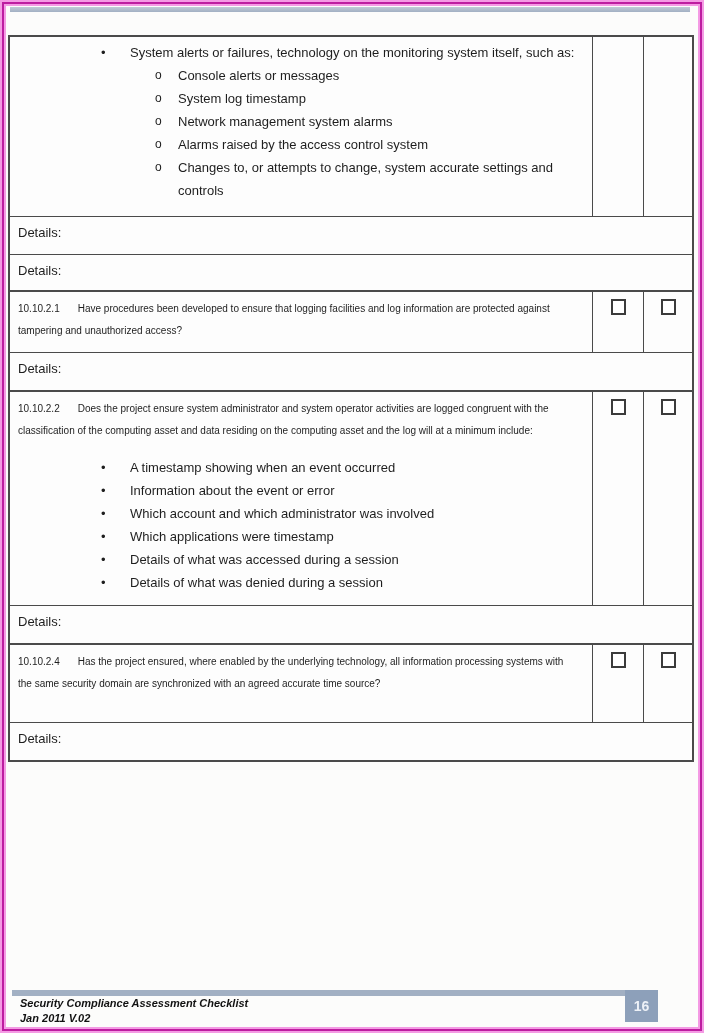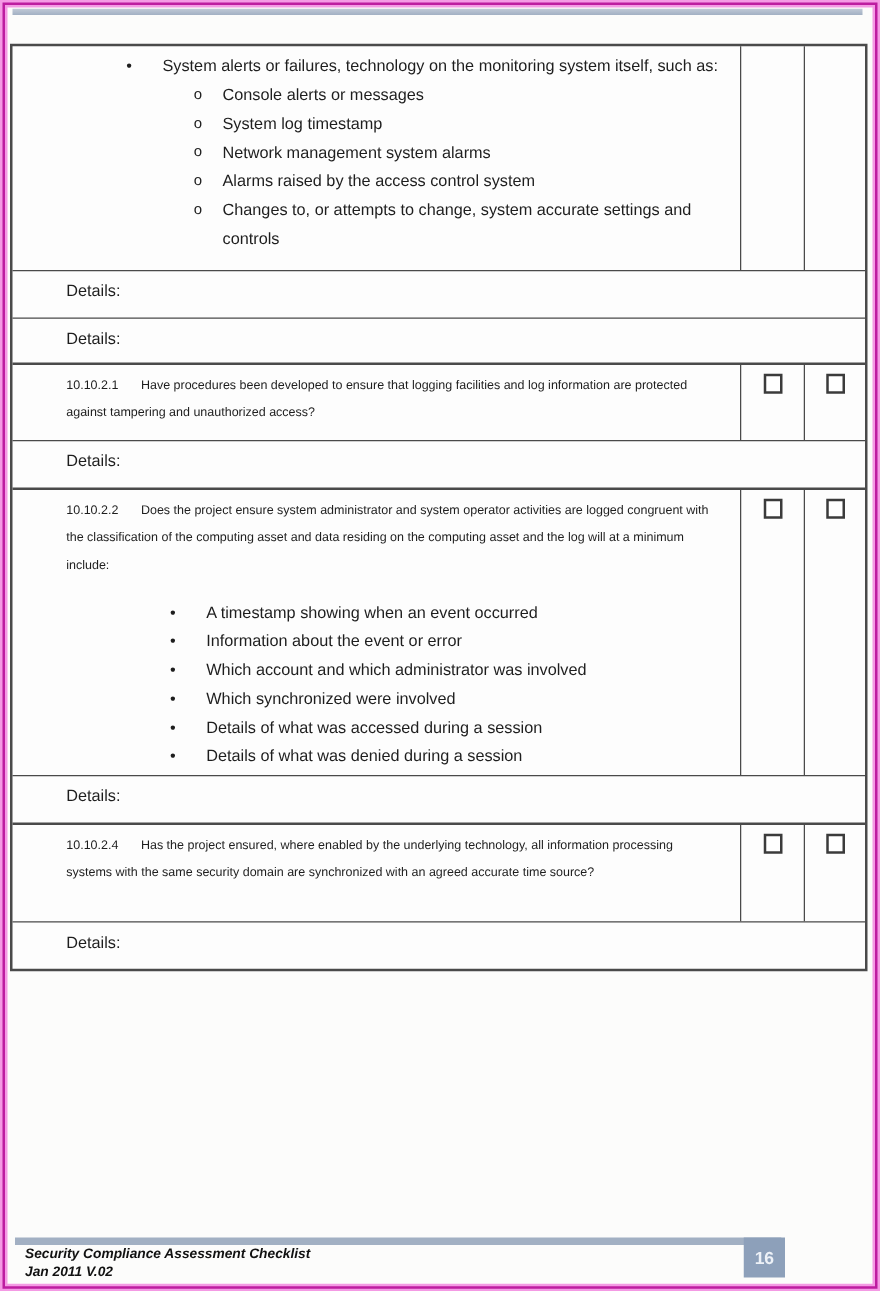--- a/index.html
+++ b/index.html
@@ -20,21 +20,21 @@
     position:absolute;left:10px;top:7px;width:680px;height:5px;
     background:linear-gradient(var(--rule-gray-light,#c0c9d6),var(--rule-gray,#a2b0c3));
   }
   
   .table{
     position:absolute;left:8px;top:35px;width:686px;
     border:2px solid var(--border-dark,#4a4a4a);
     background:#fdfdfd;
   }
   .row{display:flex;align-items:stretch;}
-  .row + .row{border-top:1.5px solid var(--border-dark,#4a4a4a);padding-left:35px;}
+  .row + .row{border-top:1.5px solid var(--border-dark,#4a4a4a);}
   .row:nth-child(4),.row:nth-child(6),.row:nth-child(8){border-top-width:2.5px;}
   .row:nth-child(1){min-height:179px;}
   .row:nth-child(2){min-height:38px;}
   .row:nth-child(3){min-height:36px;}
   .row:nth-child(4){min-height:62px;}
   .row:nth-child(5){min-height:38px;}
   .row:nth-child(6){min-height:215px;}
   .row:nth-child(7){min-height:38px;}
   .row:nth-child(8){min-height:79px;}
   .row:nth-child(9){min-height:38px;}
@@ -57,21 +57,21 @@
   .bullet.lvl1 .marker{width:29px;}
   .bullet.lvl1 .btext{max-width:445px;}
   .bullet.lvl2{padding-left:137px;}
   .bullet.lvl2 .marker{width:23px;font-size:12px;}
   
   .footer-rule{
     position:absolute;left:12px;top:990px;width:613px;height:6px;
     background:var(--rule-gray,#a2b0c3);
   }
   .page-badge{
-    position:absolute;left:595px;top:990px;width:33px;height:32px;
+    position:absolute;left:625px;top:990px;width:33px;height:32px;
     background:var(--badge-bg,#8da0ba);
     color:#edf1f7;font-size:14px;font-weight:bold;
     display:flex;align-items:center;justify-content:center;
   }
   .footer-text{
     position:absolute;left:20px;top:996px;
     font-size:11px;font-weight:bold;font-style:italic;line-height:15px;color:#111;
   }
 </style>
 </head>
@@ -141,21 +141,21 @@
           <div class="bullet lvl1">
             <span class="marker">•</span>
             <span class="btext">Information about the event or error</span>
           </div>
           <div class="bullet lvl1">
             <span class="marker">•</span>
             <span class="btext">Which account and which administrator was involved</span>
           </div>
           <div class="bullet lvl1">
             <span class="marker">•</span>
-            <span class="btext">Which synchronized were involved</span>
+            <span class="btext">Which applications were timestamp</span>
           </div>
           <div class="bullet lvl1">
             <span class="marker">•</span>
             <span class="btext">Details of what was accessed during a session</span>
           </div>
           <div class="bullet lvl1">
             <span class="marker">•</span>
             <span class="btext">Details of what was denied during a session</span>
           </div>
         </div>

